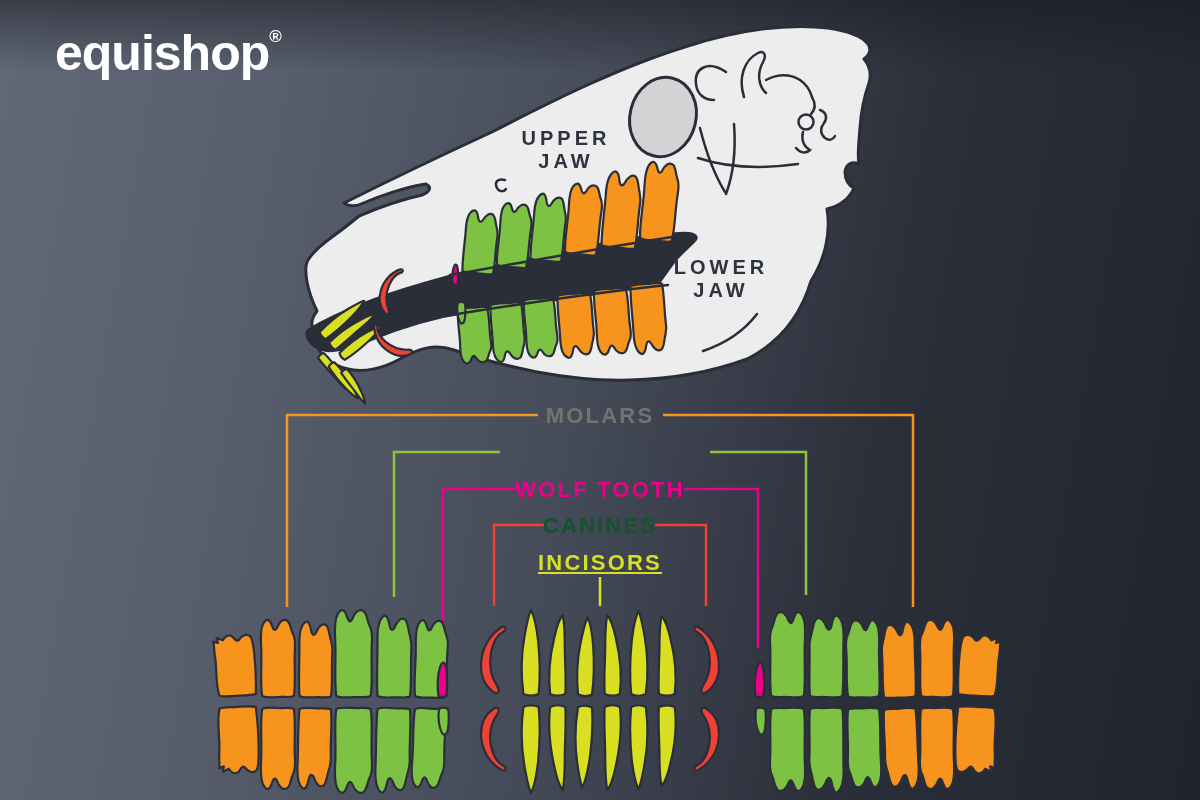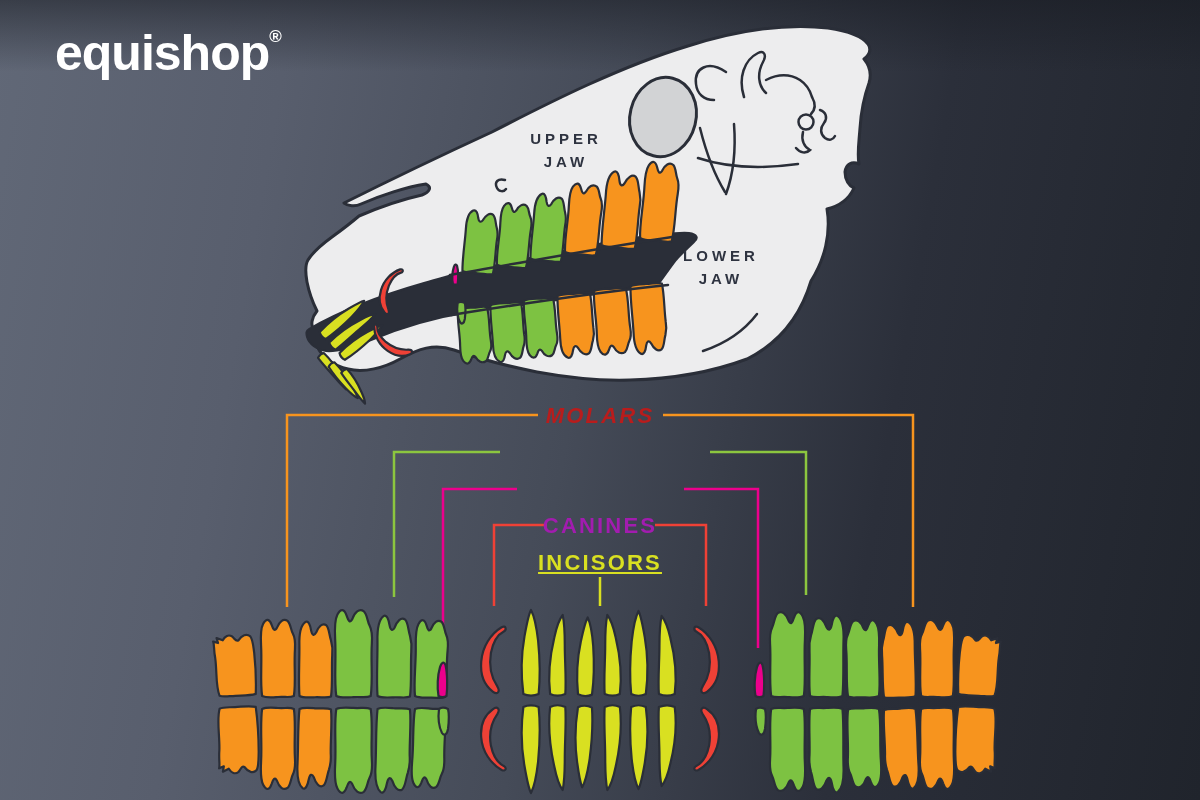--- a/index.html
+++ b/index.html
@@ -12,23 +12,23 @@
   }
   .stage{position:relative;width:1200px;height:684px;}
   .stage svg{position:absolute;left:0;top:0;}
 
   .logo{position:absolute;left:55px;top:26px;color:var(--c-logo-text,#fff);}
   .logo-name{font-size:50px;font-weight:bold;letter-spacing:-1px;line-height:1.1;}
   .logo-name sup{font-size:17px;font-weight:bold;vertical-align:28px;letter-spacing:0;}
   .logo-tagline{font-size:16.5px;font-weight:500;letter-spacing:1.6px;margin-top:2px;color:#F2F3F5;}
 
   .jaw-label{position:absolute;transform:translateX(-50%);text-align:center;
-    color:var(--c-label-text,#2E3340);font-size:15px;font-weight:600;letter-spacing:4px;line-height:23px;}
+    color:var(--c-label-text,#2E3340);font-size:20px;font-weight:600;letter-spacing:4px;line-height:23px;}
   .jaw-label.upper{left:566px;top:127px;}
-  .jaw-label.lower{left:721px;top:244px;}
+  .jaw-label.lower{left:721px;top:256px;}
 
   .legend-label{position:absolute;transform:translateX(-50%);left:600px;
     font-size:22px;font-weight:800;letter-spacing:2.2px;white-space:nowrap;}
   .legend-0{top:403px;}
   .legend-1{top:440px;}
   .legend-2{top:477px;}
   .legend-3{top:513px;}
   .legend-4{top:550px;text-decoration:underline;}
 </style>
 </head>
@@ -202,16 +202,17 @@
 
   <div class="jaw-label upper">
     <div>UPPER</div>
     <div>JAW</div>
   </div>
   <div class="jaw-label lower">
     <div>LOWER</div>
     <div>JAW</div>
   </div>
 
-  <div class="legend-label legend-0" style="color: #b91c1c; font-style: italic;">MOLARS</div>
-  <div class="legend-label legend-3" style="color: #a21caf;">CANINES</div>
+  <div class="legend-label legend-0" style="color: #737373;">MOLARS</div>
+  <div class="legend-label legend-2" style="color: rgb(236, 0, 140);">WOLF TOOTH</div>
+  <div class="legend-label legend-3" style="color: #14532d;">CANINES</div>
   <div class="legend-label legend-4" style="color: rgb(217, 224, 33);">INCISORS</div>
 </div>
 
 </body></html>

